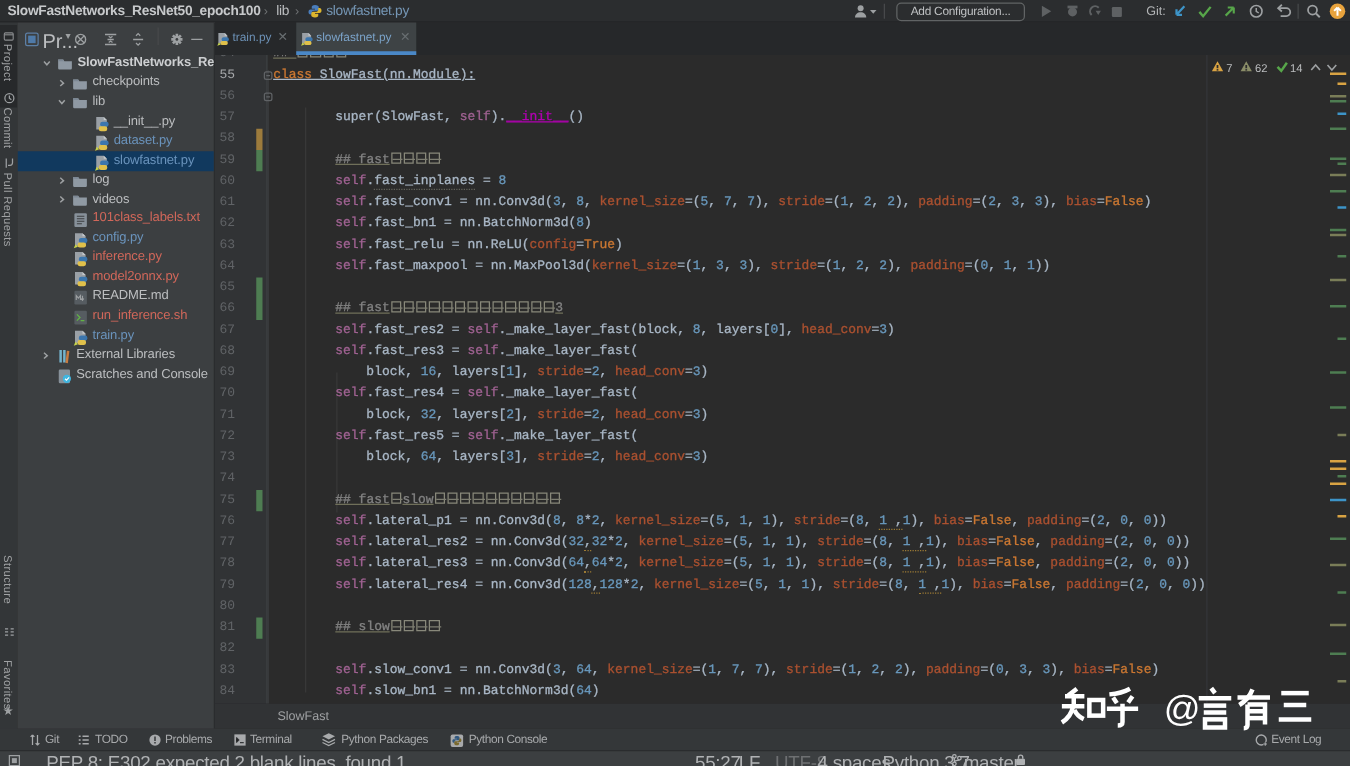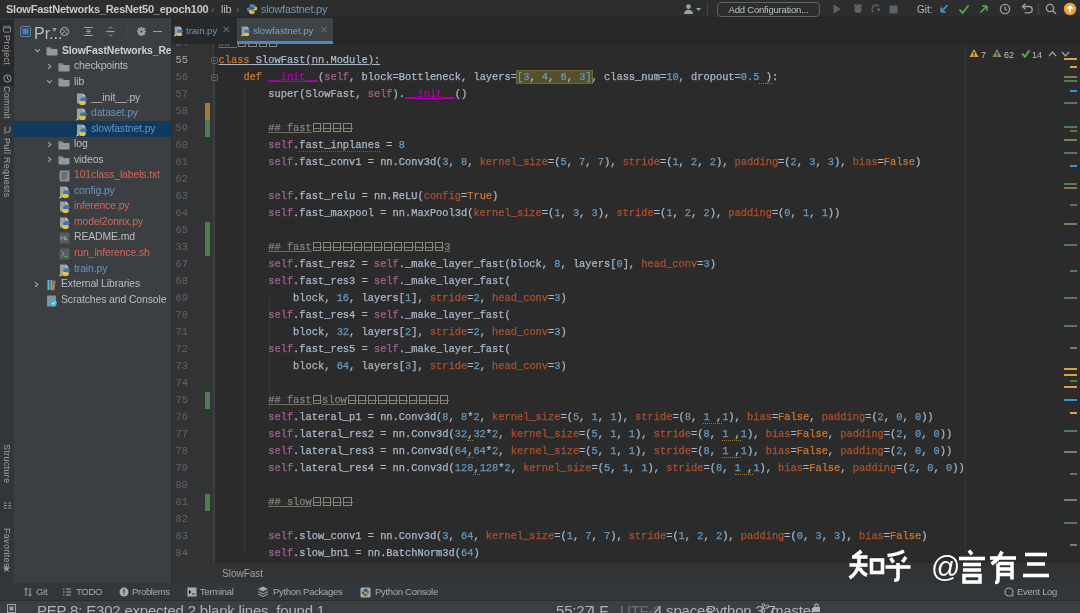--- a/index.html
+++ b/index.html
@@ -362,21 +362,21 @@
 <div class="ln" style="top:25px;color:#606366">56</div>
 <div class="ln" style="top:42px;color:#606366">57</div>
 <div class="ln" style="top:59px;color:#606366">58</div>
 <div class="ln" style="top:76px;color:#606366">59</div>
 <div class="ln" style="top:93px;color:#606366">60</div>
 <div class="ln" style="top:110px;color:#606366">61</div>
 <div class="ln" style="top:127px;color:#606366">62</div>
 <div class="ln" style="top:144px;color:#606366">63</div>
 <div class="ln" style="top:161px;color:#606366">64</div>
 <div class="ln" style="top:178px;color:#606366">65</div>
-<div class="ln" style="top:195px;color:#606366">33</div>
+<div class="ln" style="top:195px;color:#606366">66</div>
 <div class="ln" style="top:212px;color:#606366">67</div>
 <div class="ln" style="top:229px;color:#606366">68</div>
 <div class="ln" style="top:246px;color:#606366">69</div>
 <div class="ln" style="top:263px;color:#606366">70</div>
 <div class="ln" style="top:280px;color:#606366">71</div>
 <div class="ln" style="top:297px;color:#606366">72</div>
 <div class="ln" style="top:314px;color:#606366">73</div>
 <div class="ln" style="top:331px;color:#606366">74</div>
 <div class="ln" style="top:348px;color:#606366">75</div>
 <div class="ln" style="top:365px;color:#606366">76</div>
@@ -390,25 +390,25 @@
 <div class="ln" style="top:501px;color:#606366">84</div>
 <div class="vcs" style="top:59px;height:17px;background:#9c7b3c"></div>
 <div class="vcs" style="top:76px;height:17px;background:#4e7d52"></div>
 <div class="vcs" style="top:178px;height:34px;background:#4e7d52"></div>
 <div class="vcs" style="top:348px;height:17px;background:#4e7d52"></div>
 <div class="vcs" style="top:450px;height:17px;background:#4e7d52"></div>
 <div class="fold" style="top:13px"></div>
 <div class="fold" style="top:30px"></div>
 <div class="cl" style="top:-9px"><span class="c">## </span><span class="c" style="color:#9a9473"><i class="cj"></i><i class="cj"></i><i class="cj"></i><i class="cj"></i></span></div>
 <div class="cl" style="top:8px"><span class="ul"><span class="k">class</span> SlowFast(nn.Module):</span></div>
-<div class="cl" style="top:25px">    <span class="k">def</span> <span class="m ul">__init__</span>(<span class="s">self</span>, block=Bottleneck, layers=<span class="hl"><span class="n">[3</span>, <span class="n">4</span>, <span class="n">6</span>, <span class="n">3]</span></span>, class_num=<span class="n">10</span>, dropout=<span class="n">0.5</span><span class="wv"> )</span>:</div>
 <div class="cl" style="top:42px">        super(SlowFast, <span class="s">self</span>).<span class="m ul">__init__</span>()</div>
 <div class="cl" style="top:76px">        <span class="c">## fast</span><span class="c"><i class="cj"></i><i class="cj"></i><i class="cj"></i><i class="cj"></i></span></div>
 <div class="cl" style="top:93px">        <span class="s">self</span>.<span class="ty">fast_inplanes</span> = <span class="n">8</span></div>
 <div class="cl" style="top:110px">        <span class="s">self</span>.fast_conv1 = nn.Conv3d(<span class="n">3</span>, <span class="n">8</span>, <span class="a">kernel_size</span>=(<span class="n">5</span>, <span class="n">7</span>, <span class="n">7</span>), <span class="a">stride</span>=(<span class="n">1</span>, <span class="n">2</span>, <span class="n">2</span>), <span class="a">padding</span>=(<span class="n">2</span>, <span class="n">3</span>, <span class="n">3</span>), <span class="a">bias</span>=<span class="k">False</span>)</div>
+<div class="cl" style="top:127px">        <span class="s">self</span>.fast_bn1 = nn.BatchNorm3d(<span class="n">8</span>)</div>
 <div class="cl" style="top:144px">        <span class="s">self</span>.fast_relu = nn.ReLU(<span class="a">config</span>=<span class="k">True</span>)</div>
 <div class="cl" style="top:161px">        <span class="s">self</span>.fast_maxpool = nn.MaxPool3d(<span class="a">kernel_size</span>=(<span class="n">1</span>, <span class="n">3</span>, <span class="n">3</span>), <span class="a">stride</span>=(<span class="n">1</span>, <span class="n">2</span>, <span class="n">2</span>), <span class="a">padding</span>=(<span class="n">0</span>, <span class="n">1</span>, <span class="n">1</span>))</div>
 <div class="cl" style="top:195px">        <span class="c">## fast</span><span class="c"><i class="cj"></i><i class="cj"></i><i class="cj"></i><i class="cj"></i><i class="cj"></i></span><span class="c"><i class="cj"></i><i class="cj"></i><i class="cj"></i><i class="cj"></i><i class="cj"></i><i class="cj"></i><i class="cj"></i><i class="cj"></i></span><span class="c">3</span></div>
 <div class="cl" style="top:212px">        <span class="s">self</span>.fast_res2 = <span class="s">self</span>._make_layer_fast(block, <span class="n">8</span>, layers[<span class="n">0</span>], <span class="a">head_conv</span>=<span class="n">3</span>)</div>
 <div class="cl" style="top:229px">        <span class="s">self</span>.fast_res3 = <span class="s">self</span>._make_layer_fast(</div>
 <div class="cl" style="top:246px">            block, <span class="n">16</span>, layers[<span class="n">1</span>], <span class="a">stride</span>=<span class="n">2</span>, <span class="a">head_conv</span>=<span class="n">3</span>)</div>
 <div class="cl" style="top:263px">        <span class="s">self</span>.fast_res4 = <span class="s">self</span>._make_layer_fast(</div>
 <div class="cl" style="top:280px">            block, <span class="n">32</span>, layers[<span class="n">2</span>], <span class="a">stride</span>=<span class="n">2</span>, <span class="a">head_conv</span>=<span class="n">3</span>)</div>
 <div class="cl" style="top:297px">        <span class="s">self</span>.fast_res5 = <span class="s">self</span>._make_layer_fast(</div>
 <div class="cl" style="top:314px">            block, <span class="n">64</span>, layers[<span class="n">3</span>], <span class="a">stride</span>=<span class="n">2</span>, <span class="a">head_conv</span>=<span class="n">3</span>)</div>

